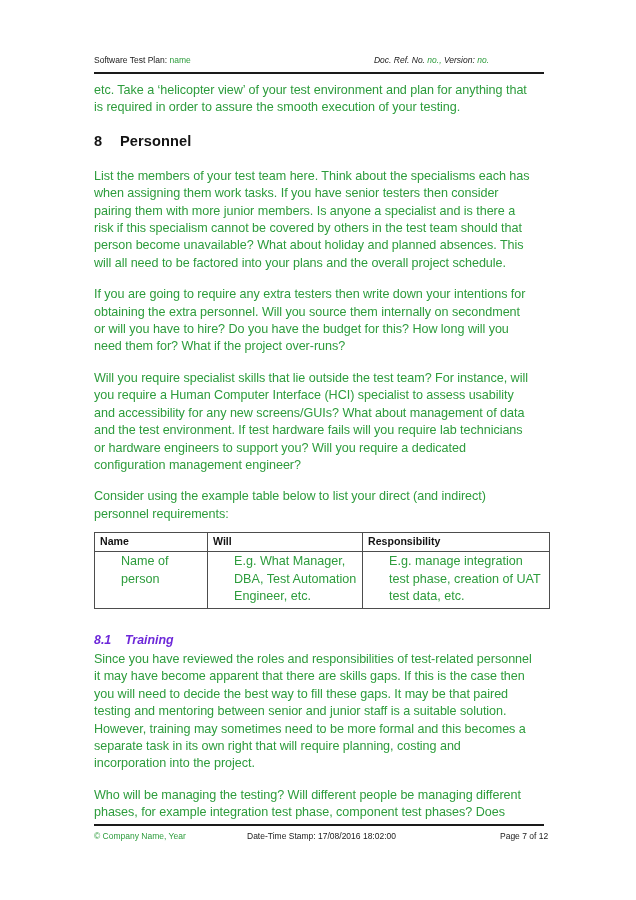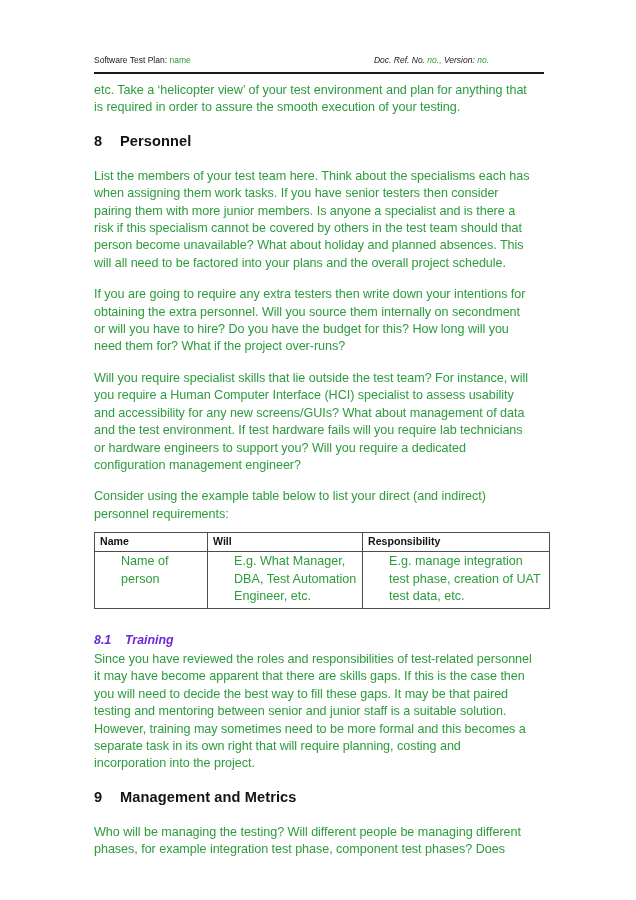--- a/index.html
+++ b/index.html
@@ -191,21 +191,23 @@
           <td>E.g. manage integration test phase, creation of UAT test data, etc.</td>
         </tr>
       </tbody>
     </table>
 
     <h2 class="subsection">
       <span class="num">8.1</span><span>Training</span>
     </h2>
     <p class="body">Since you have reviewed the roles and responsibilities of test-related personnel it may have become apparent that there are skills gaps.  If this is the case then you will need to decide the best way to fill these gaps.  It may be that paired testing and mentoring between senior and junior staff is a suitable solution.  However, training may sometimes need to be more formal and this becomes a separate task in its own right that will require planning, costing and incorporation into the project.</p>
 
-    <h1 class="section">
-      <span class="num">9</span><span>Management and Metrics</span>
-    </h1>
     <p class="body">Who will be managing the testing?  Will different people be managing different phases, for example integration test phase, component test phases?  Does</p>
 
   </div>
 
+  <div class="page-footer">
+    <div class="ft ft-left">© Company Name, Year</div>
+    <div class="ft ft-center">Date-Time Stamp: 17/08/2016 18:02:00</div>
+    <div class="ft ft-right">Page 7 of 12</div>
+  </div>
 
 </div>
 
 </body></html>

